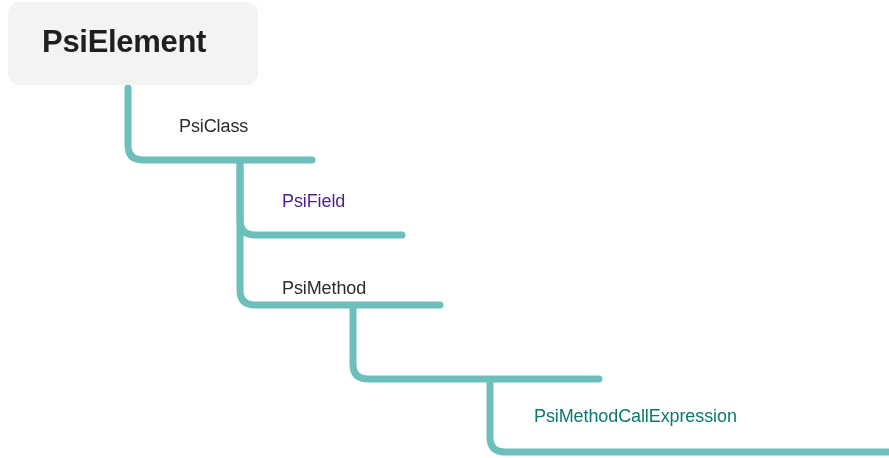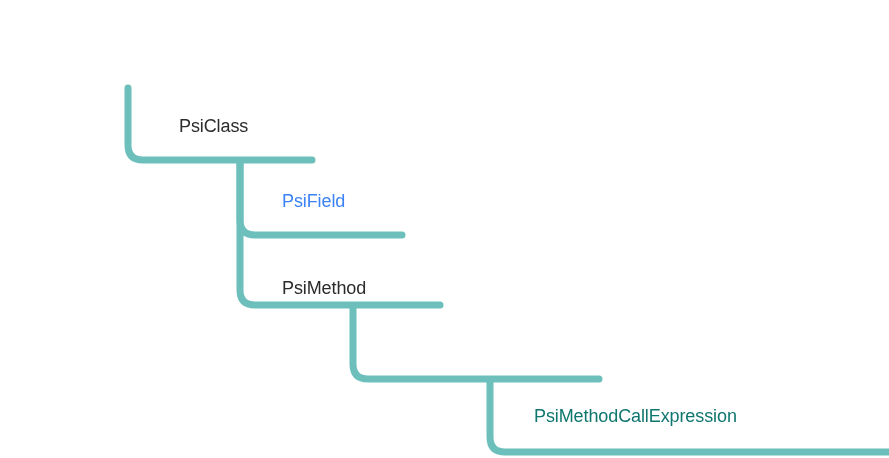--- a/index.html
+++ b/index.html
@@ -69,23 +69,26 @@
   <svg id="connector-layer" viewBox="0 0 889 458" width="889" height="458" xmlns="http://www.w3.org/2000/svg">
     <g fill="none" stroke="#6dbfbc" stroke-width="7" stroke-linecap="round" stroke-linejoin="round">
       <path d="M128,88 L128,145 Q128,160 143,160 L312,160"></path>
       <path d="M240,163 L240,220 Q240,235 255,235 L402,235"></path>
       <path d="M240,163 L240,290 Q240,305 255,305 L440,305"></path>
       <path d="M353,308 L353,364 Q353,379 368,379 L599,379"></path>
       <path d="M490,382 L490,437 Q490,452 505,452 L893,452"></path>
     </g>
   </svg>
 
+  <div class="root-box" style="background: rgb(243, 243, 243);">
+    <span class="root-label" style="color: rgb(31, 31, 31);">PsiElement</span>
+  </div>
 
   <span class="node-label lvl-psiclass" style="color: rgb(43, 43, 43);">PsiClass</span>
 
-  <span class="node-label lvl-psifield" style="color: #3b82f6;">PsiField</span>
+  <span class="node-label lvl-psifield" style="color: #4c1d95;">PsiField</span>
 
   <span class="node-label lvl-psimethod" style="color: rgb(43, 43, 43);">PsiMethod</span>
 
 
   <span class="node-label lvl-psimcexpr" style="color: #0f766e;">PsiMethodCallExpression</span>
 
 </div>
 
 </body></html>

